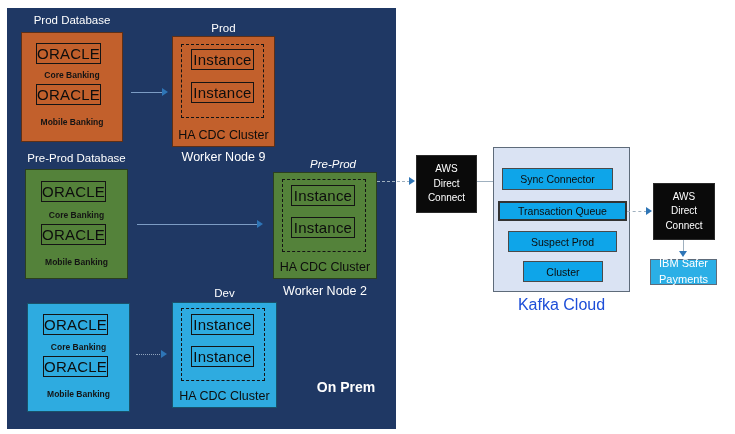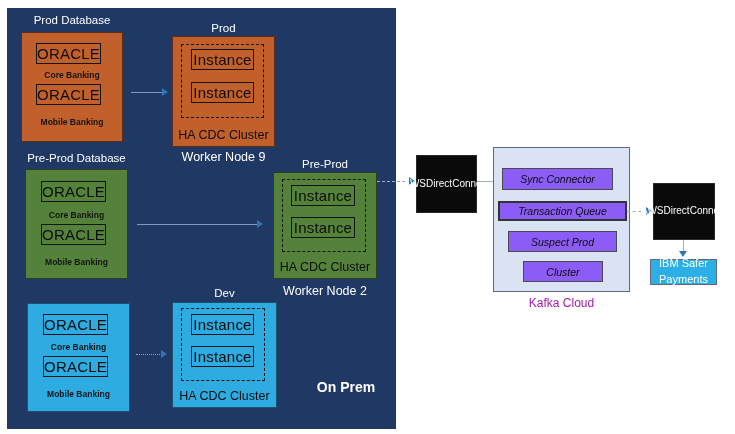--- a/index.html
+++ b/index.html
@@ -23,32 +23,32 @@
   }
   .dashedbox{border:1.2px dashed #141414;}
   
   .wlbl{color:#ffffff;text-align:center;font-size:11.5px;}
   .worker{color:#ffffff;text-align:center;font-size:12.5px;}
   .tiny{font-size:8.5px;font-weight:600;color:#141414;text-align:center;}
   .caption{font-size:12.5px;color:#0d0d0d;text-align:center;}
   .onprem{color:#ffffff;font-size:14px;font-weight:bold;text-align:center;}
   
   .awsbox{
-    background:#0a0a0a;color:#ffffff;display:flex;flex-direction:row;
+    background:#0a0a0a;color:#ffffff;display:flex;flex-direction:column;
     align-items:center;justify-content:center;font-size:10px;line-height:1.45;
     border:1px solid #2a2a2a;text-align:center;
   }
   
   .kafka{background:#dae3f3;border:1.5px solid #5e6b7a;}
   .kitem{
-    background:#8b5cf6;border:1.5px solid #4a4a4a;display:flex;align-items:center;
-    justify-content:center;font-size:10.5px;color:#0d0d0d;white-space:nowrap;font-style:italic;
+    background:#0ea5e9;border:1.5px solid #4a4a4a;display:flex;align-items:center;
+    justify-content:center;font-size:10.5px;color:#0d0d0d;white-space:nowrap;
   }
   .kitem.bold-border{border:2px solid #333333;}
-  .klabel{font-size:12px;color:#a21caf;text-align:center;}
+  .klabel{font-size:16px;color:#1d4ed8;text-align:center;}
   
   .ibm{
     background:#2bafe6;border:1px solid #5e6b7a;color:#ffffff;display:flex;
     flex-direction:column;align-items:center;justify-content:center;
     font-size:11px;line-height:1.45;text-align:center;
   }
   
   .hline-blue{height:0;border-top:1px solid #7c9cc4;}
   .hline-dotted{height:0;border-top:1.6px dotted #8fa3bd;}
   .hline-gray{height:0;border-top:1px solid #9fb0bf;}
@@ -98,21 +98,21 @@
   <div class="abs green-bg envbox" style="left:25px;top:169px;width:103px;height:110px;">
     <div class="abs inner" style="left:15px;top:11px;width:65px;height:21px;">ORACLE</div>
     <div class="abs tiny" style="left:0;top:40px;width:100%;">Core Banking</div>
     <div class="abs inner" style="left:15px;top:54px;width:65px;height:21px;">ORACLE</div>
     <div class="abs tiny" style="left:0;top:87px;width:100%;">Mobile Banking</div>
   </div>
 
   <div class="abs hline-blue" style="left:137px;top:224px;width:121px;"></div>
   <div class="abs arr-r" style="left:257px;top:220px;"></div>
 
-  <div class="abs wlbl" style="left:273px;top:158px;width:104px;">Pre-Prod</div>
+  <div class="abs wlbl" style="left:281px;top:158px;width:104px;font-style:italic;">Pre-Prod</div>
 
   <div class="abs green-bg envbox" style="left:273px;top:172px;width:104px;height:107px;">
     <div class="abs dashedbox" style="left:8px;top:6px;width:84px;height:73px;"></div>
     <div class="abs inner" style="left:17px;top:12px;width:64px;height:21px;">Instance</div>
     <div class="abs inner" style="left:17px;top:44px;width:64px;height:21px;">Instance</div>
     <div class="abs caption" style="left:0;bottom:4px;width:100%;">HA CDC Cluster</div>
   </div>
 
   <div class="abs worker" style="left:273px;top:284px;width:104px;">Worker Node 2</div>
 

